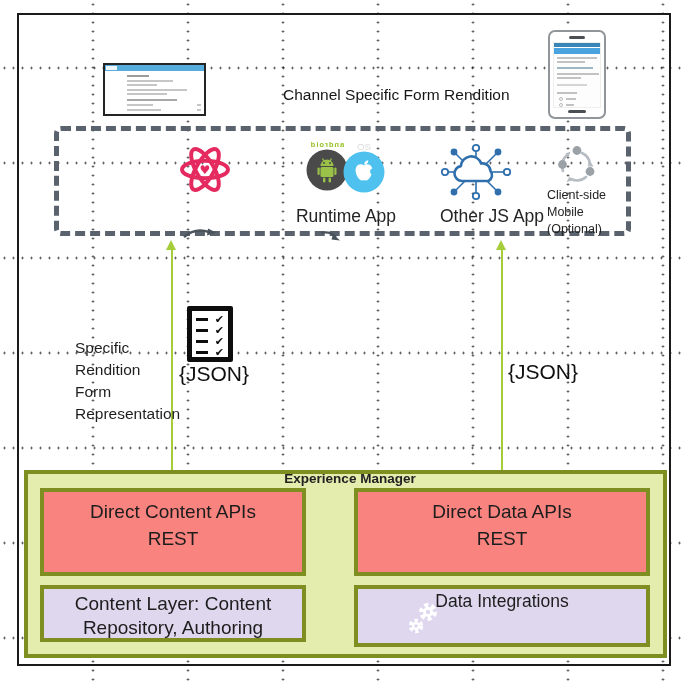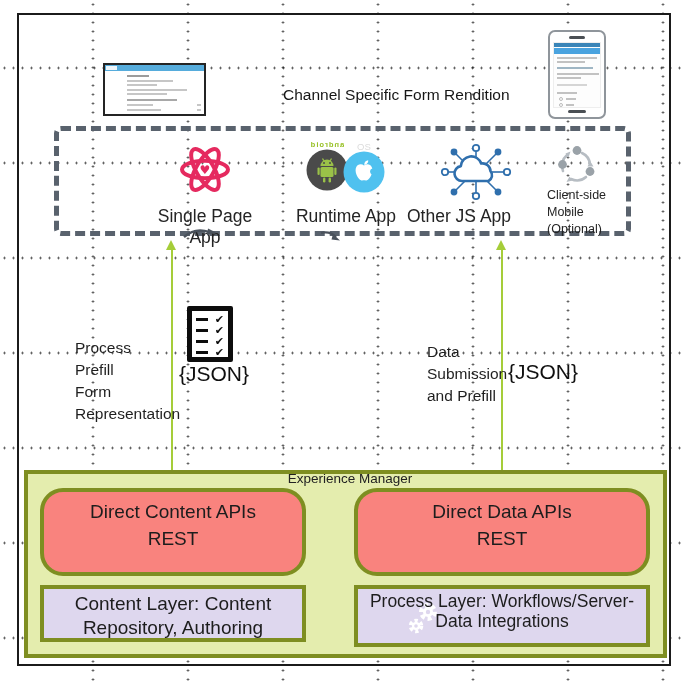--- a/index.html
+++ b/index.html
@@ -30,21 +30,21 @@
   .pradio{position:absolute;width:4px;height:4px;border:1px solid #bbb;border-radius:50%;box-sizing:border-box;}
 
   #page-title{left:283px;top:86px;width:230px;font-size:15.5px;color:#161616;}
 
   
   #rendition-box{left:54px;top:126px;width:577px;height:110px;border:5px dashed #59626d;border-radius:7px;box-sizing:border-box;background:transparent;}
 
   .app-label{font-size:17.5px;color:#242424;text-align:center;}
   #spa-label{left:145px;top:206px;width:120px;}
   #mobile-label{left:286px;top:206px;width:120px;}
-  #otherjs-label{left:399px;top:206px;width:120px;text-align:center;}
+  #otherjs-label{left:432px;top:206px;width:120px;text-align:center;}
   #runtime-label{left:547px;top:187px;width:80px;font-size:12.5px;line-height:17px;color:#242424;}
 
   #react-icon{left:178px;top:145px;}
   #android-badge{left:306px;top:140px;width:42px;text-align:center;font-size:7.5px;letter-spacing:1px;color:#97c024;transform:scaleX(-1);font-weight:bold;}
   #os-badge{left:357px;top:141px;width:24px;font-size:9.5px;color:#dcdcdc;}
   #android-icon{left:306px;top:149px;}
   #apple-icon{left:343px;top:151px;}
   #cloud-icon{left:440px;top:143px;}
   #cycle-icon{left:555px;top:145px;}
 
@@ -70,23 +70,23 @@
   .json-text{font-size:21px;color:#101010;}
   #json-left{left:176px;top:362px;width:76px;text-align:center;}
   #json-right{left:508px;top:360px;width:80px;}
 
   .flow-label{font-size:15.5px;line-height:22px;color:#1f1f1f;}
   #left-flow-label{left:75px;top:337px;width:120px;}
   #right-flow-label{left:427px;top:341px;width:90px;}
 
   
   #em-box{left:24px;top:470px;width:643px;height:188px;background:#e4edae;border:4px solid #7e8e21;box-sizing:border-box;}
-  #em-label{left:280px;top:471px;width:140px;font-size:13.5px;color:#222;text-align:center;}
+  #em-label{left:280px;top:471px;width:140px;font-size:13.5px;color:#222;text-align:center;font-weight:bold;}
   .em-inner{border:4px solid #7e8e21;box-sizing:border-box;text-align:center;}
-  .api-box{background:#f9837e;border-radius:23px;}
+  .api-box{background:#f9837e;}
   .layer-box{background:#ded7ee;}
   #content-api-box{left:40px;top:488px;width:266px;height:88px;font-size:19px;line-height:27px;padding-top:6px;}
   #data-api-box{left:354px;top:488px;width:296px;height:88px;font-size:19px;line-height:27px;padding-top:6px;}
   #content-layer-box{left:40px;top:585px;width:266px;height:57px;font-size:19px;line-height:24px;padding-top:3px;}
   #process-layer-box{left:354px;top:585px;width:296px;height:62px;font-size:17.5px;line-height:20px;padding-top:2px;}
   #process-text{position:relative;z-index:2;}
   #gears-icon{left:49px;top:12px;position:absolute;z-index:1;}
 </style>
 </head>
 <body>
@@ -204,21 +204,20 @@
       <polygon points="17.5,35.5 11.5,37 14.5,31.5"></polygon>
       <polygon points="10.5,8.5 15.5,6.5 13.5,12.5"></polygon>
     </g>
     <g fill="#9aa2a8">
       <circle cx="22" cy="5.5" r="4.4"></circle>
       <circle cx="35" cy="26.5" r="4.4"></circle>
       <circle cx="7.5" cy="19.5" r="4.4"></circle>
     </g>
   </svg>
 
-  <div id="spa-label" class="abs app-label">Single Page App</div>
   <div id="mobile-label" class="abs app-label">Runtime App</div>
   <div id="otherjs-label" class="abs app-label">Other JS App</div>
   <div id="runtime-label" class="abs">
     <div>Client-side</div>
     <div>Mobile</div>
     <div>(Optional)</div>
   </div>
 
   <svg id="swoosh-1" class="abs" width="34" height="13" viewBox="0 0 34 13">
     <path d="M1 10 C9 3 17 2 26 5" fill="none" stroke="#4a525c" stroke-width="2.4"></path>
@@ -250,29 +249,24 @@
       </div>
     <div class="chk-row">
         <span class="chk-dash"></span>
         <span class="chk-mark">✔</span>
       </div>
   </div>
   <div id="json-left" class="abs json-text">{JSON}</div>
   <div id="json-right" class="abs json-text">{JSON}</div>
 
   <div id="left-flow-label" class="abs flow-label">
-    <div>Process</div>
-    <div>Prefill</div>
+    <div>Specific</div>
+    <div>Rendition</div>
     <div>Form</div>
     <div>Representation</div>
-  </div>
-  <div id="right-flow-label" class="abs flow-label">
-    <div>Data</div>
-    <div>Submission</div>
-    <div>and Prefill</div>
   </div>
 
   <div id="em-box" class="abs"></div>
   <div id="em-label" class="abs">Experience Manager</div>
 
   <div id="content-api-box" class="abs em-inner api-box">
     <div>Direct Content APIs</div>
     <div>REST</div>
   </div>
   <div id="data-api-box" class="abs em-inner api-box">
@@ -288,18 +282,17 @@
       <g>
         <circle cx="21" cy="11" r="6.2" fill="none" stroke="#ffffff" stroke-width="5.5" stroke-dasharray="3.6 2.7"></circle>
         <circle cx="21" cy="11" r="5" fill="#ffffff"></circle>
         <circle cx="21" cy="11" r="2.2" fill="#ded7ee"></circle>
         <circle cx="9" cy="25" r="5" fill="none" stroke="#ffffff" stroke-width="4.6" stroke-dasharray="3 2.4"></circle>
         <circle cx="9" cy="25" r="4" fill="#ffffff"></circle>
         <circle cx="9" cy="25" r="1.8" fill="#ded7ee"></circle>
       </g>
     </svg>
     <div id="process-text">
-      <div>Process Layer: Workflows/Server-</div>
       <div>Data Integrations</div>
     </div>
   </div>
 
 </div>
 
 </body></html>

